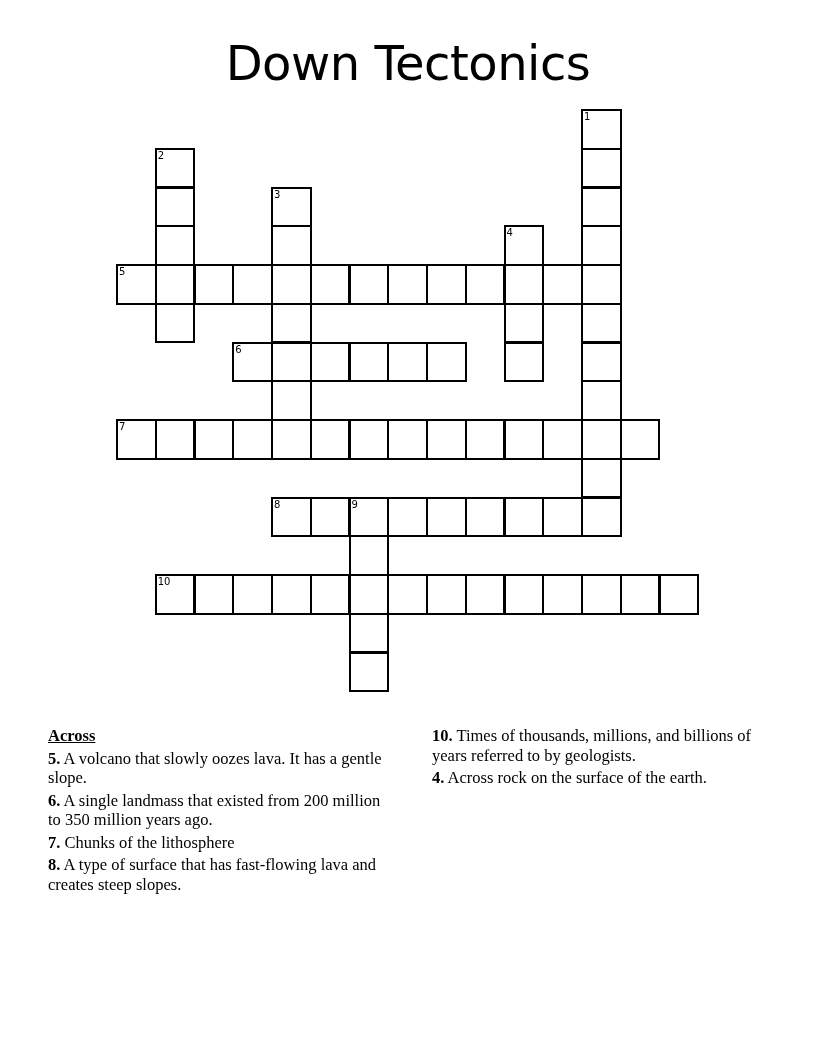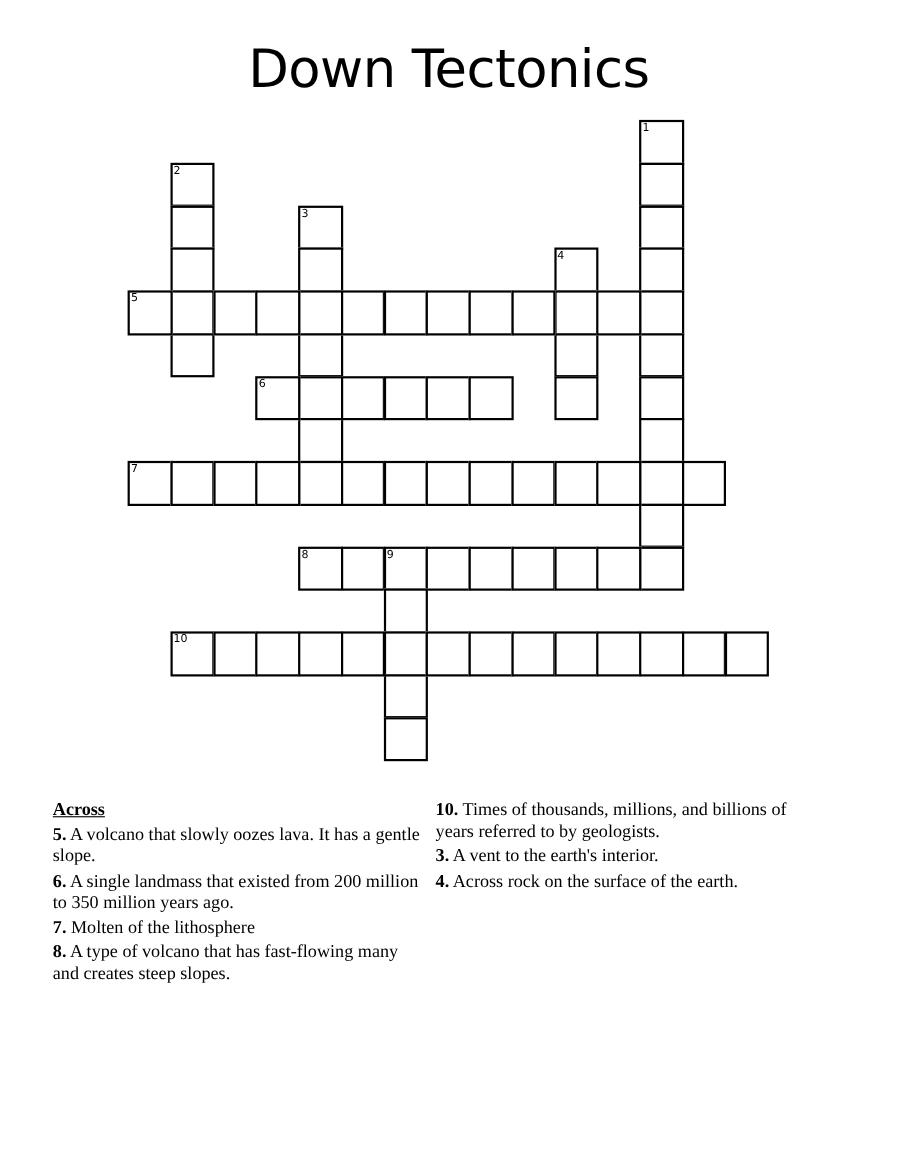--- a/index.html
+++ b/index.html
@@ -3,21 +3,21 @@
 <meta charset="utf-8">
 <style>
   html, body { margin: 0; padding: 0; background: #ffffff; }
   body { width: 816px; height: 1056px; position: relative; overflow: hidden; font-family: "DejaVu Sans", sans-serif; color: #000; }
   .title { position: absolute; left: 0; top: 30px; width: 816px; text-align: center; font-size: 48px; line-height: 66px; font-family: "DejaVu Sans", sans-serif; font-weight: normal; letter-spacing: -0.5px; }
   .grid { position: absolute; left: 0; top: 0; width: 816px; height: 700px; }
   .cell { position: absolute; box-sizing: border-box; width: 40.5px; height: 40.5px; border: 2px solid #000; background: #fff; }
   .num { position: absolute; left: 1px; top: 0px; font-size: 10px; line-height: 12px; font-family: "DejaVu Sans", sans-serif; }
   .clues { position: absolute; top: 702px; font-size: 16.5px; line-height: 19.5px; font-family: Liberation Serif, serif; margin-top: 24px; }
   .col-left { left: 48px; width: 340px; }
-  .col-right { left: 396px; width: 350px; }
+  .col-right { left: 432px; width: 350px; }
   .heading { font-weight: bold; text-decoration: underline; margin: 0 0 3px 0; }
   .clue { margin: 0 0 3px 0; }
   .clue b { font-weight: bold; }
   .down-head { margin-top: 2px; }
 </style>
 </head>
 <body>
 
 <div class="title">Down Tectonics</div>
 
@@ -119,21 +119,20 @@
     <div class="cell" style="left: 542.25px; top: 574px;"></div>
     <div class="cell" style="left: 581px; top: 574px;"></div>
     <div class="cell" style="left: 619.75px; top: 574px;"></div>
     <div class="cell" style="left: 658.5px; top: 574px;"></div>
   </div>
 
 <div class="clues col-left">
   <div class="heading">Across</div>
   <div class="clue"><b>5.</b> <span>A volcano that slowly oozes lava. It has a gentle slope.</span></div>
   <div class="clue"><b>6.</b> <span>A single landmass that existed from 200 million to 350 million years ago.</span></div>
-  <div class="clue"><b>7.</b> <span>Molten of the lithosphere</span></div>
-  <div class="clue"><b>8.</b> <span>A type of volcano that has fast-flowing many and creates steep slopes.</span></div>
+  <div class="clue"><b>7.</b> <span>Chunks of the lithosphere</span></div>
+  <div class="clue"><b>8.</b> <span>A type of surface that has fast-flowing lava and creates steep slopes.</span></div>
 </div>
 
 <div class="clues col-right">
   <div class="clue"><b>10.</b> <span>Times of thousands, millions, and billions of years referred to by geologists.</span></div>
-  <div class="clue"><b>3.</b> <span>A vent to the earth's interior.</span></div>
   <div class="clue"><b>4.</b> <span>Across rock on the surface of the earth.</span></div>
 </div>
 
 </body></html>

